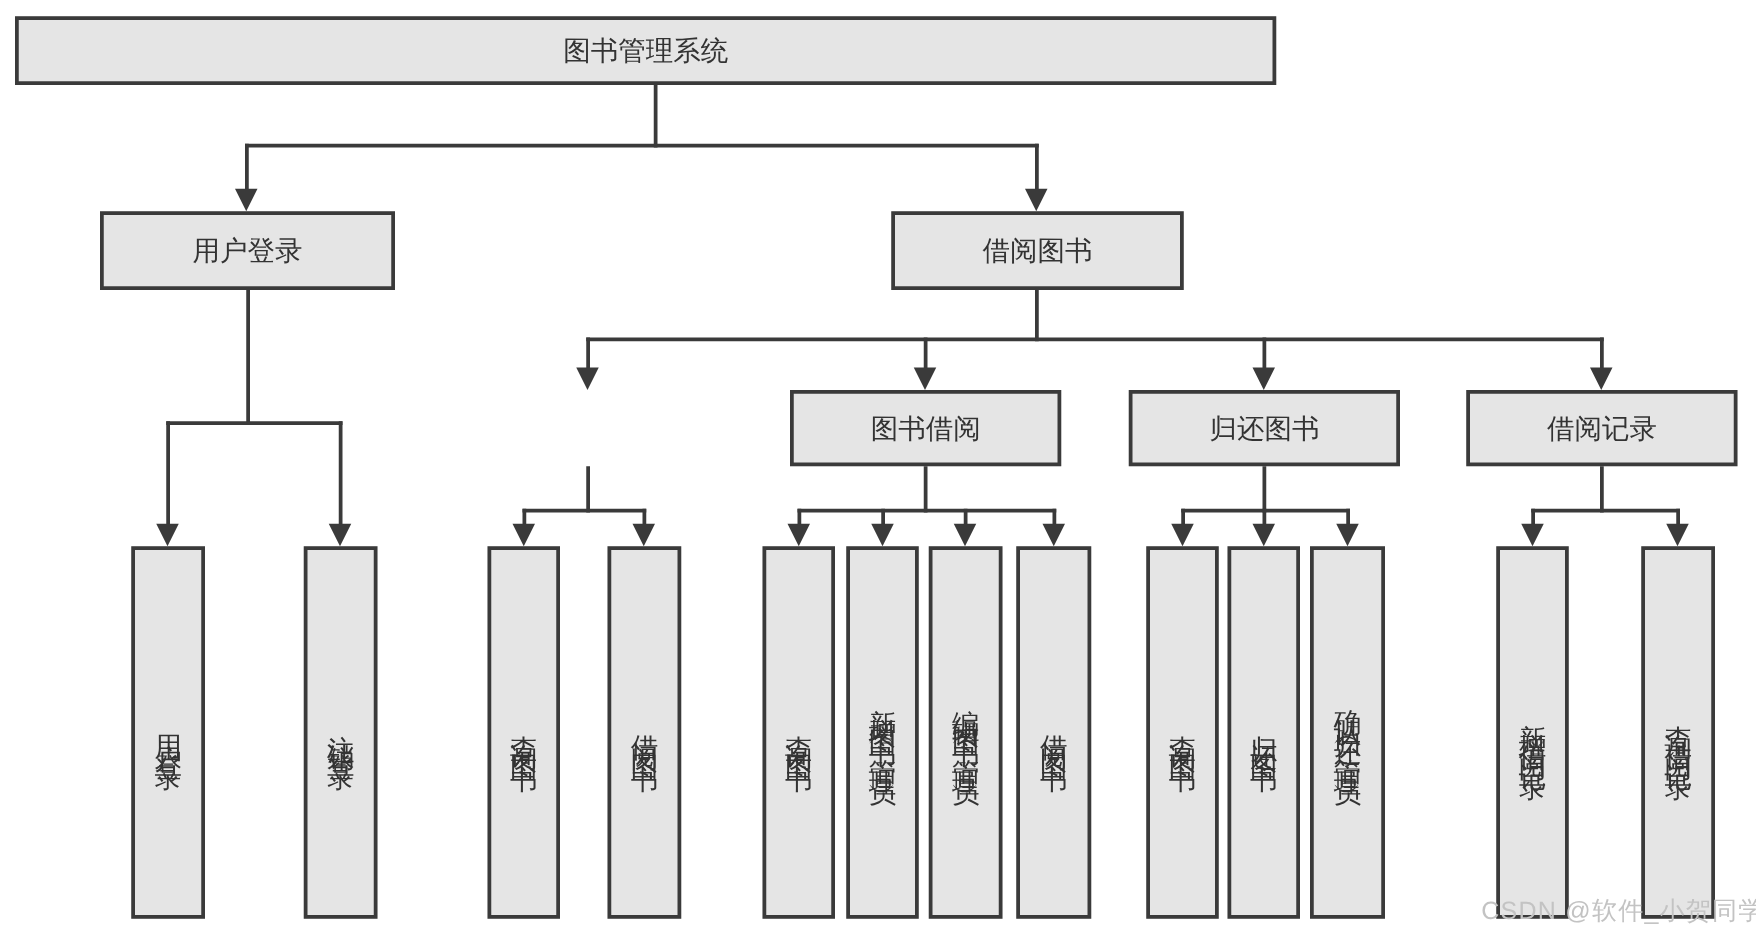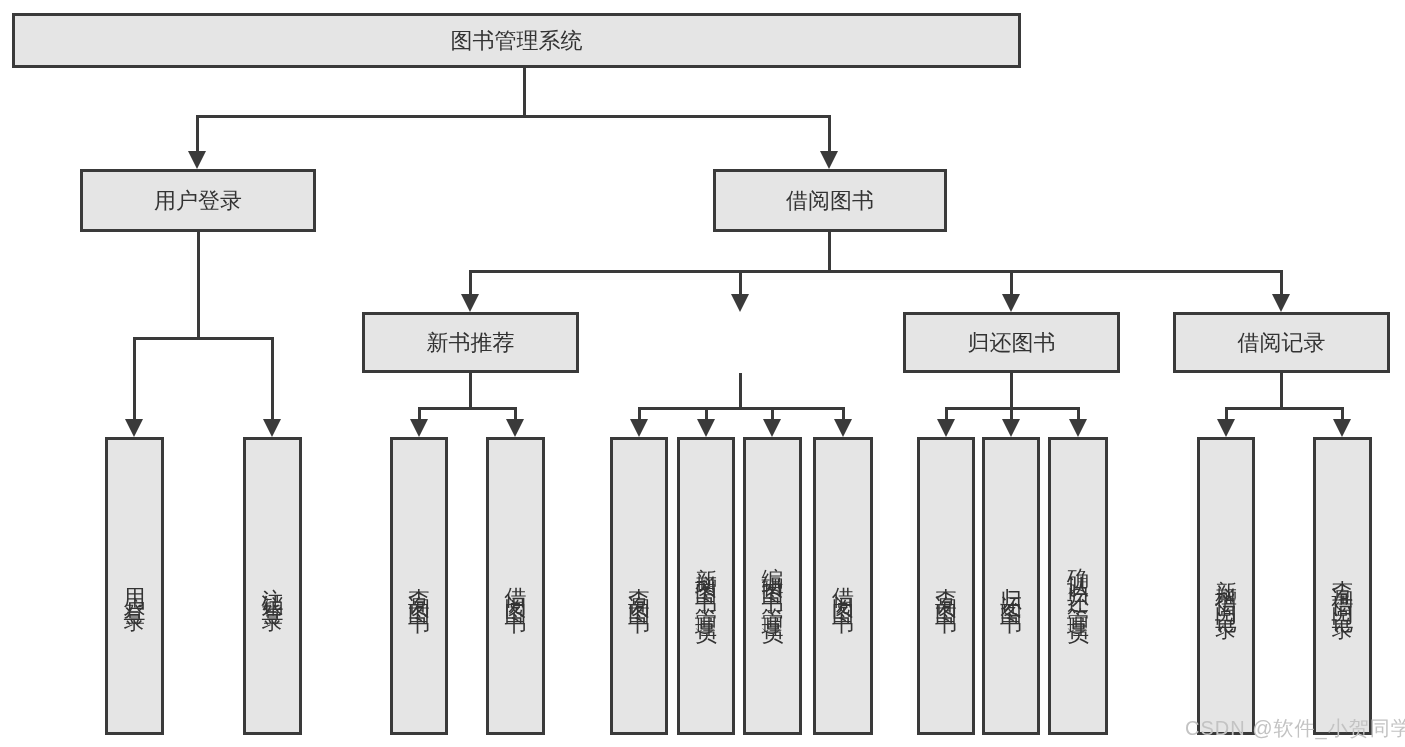--- a/index.html
+++ b/index.html
@@ -72,21 +72,21 @@
   <div class="hline" style="left:469px;top:270px;width:814px"></div>
   <div class="vline" style="left:469px;top:270px;height:26px"></div>
   <div class="arrow" style="left:461px;top:294px"></div>
   <div class="vline" style="left:739px;top:270px;height:26px"></div>
   <div class="arrow" style="left:731px;top:294px"></div>
   <div class="vline" style="left:1010px;top:270px;height:26px"></div>
   <div class="arrow" style="left:1002px;top:294px"></div>
   <div class="vline" style="left:1280px;top:270px;height:26px"></div>
   <div class="arrow" style="left:1272px;top:294px"></div>
 
-  <div class="node" style="left:362px;top:312px;width:217px;height:61px">新书推荐</div>
+  <div class="node" style="left:632px;top:312px;width:217px;height:61px">图书借阅</div>
   <div class="node" style="left:903px;top:312px;width:217px;height:61px">归还图书</div>
   <div class="node" style="left:1173px;top:312px;width:217px;height:61px">借阅记录</div>
 
   <div class="vline" style="left:469px;top:373px;height:37px"></div>
   <div class="hline" style="left:418px;top:407px;width:99px"></div>
   <div class="vline" style="left:418px;top:407px;height:14px"></div>
   <div class="arrow" style="left:410px;top:419px"></div>
   <div class="vline" style="left:514px;top:407px;height:14px"></div>
   <div class="arrow" style="left:506px;top:419px"></div>
 

